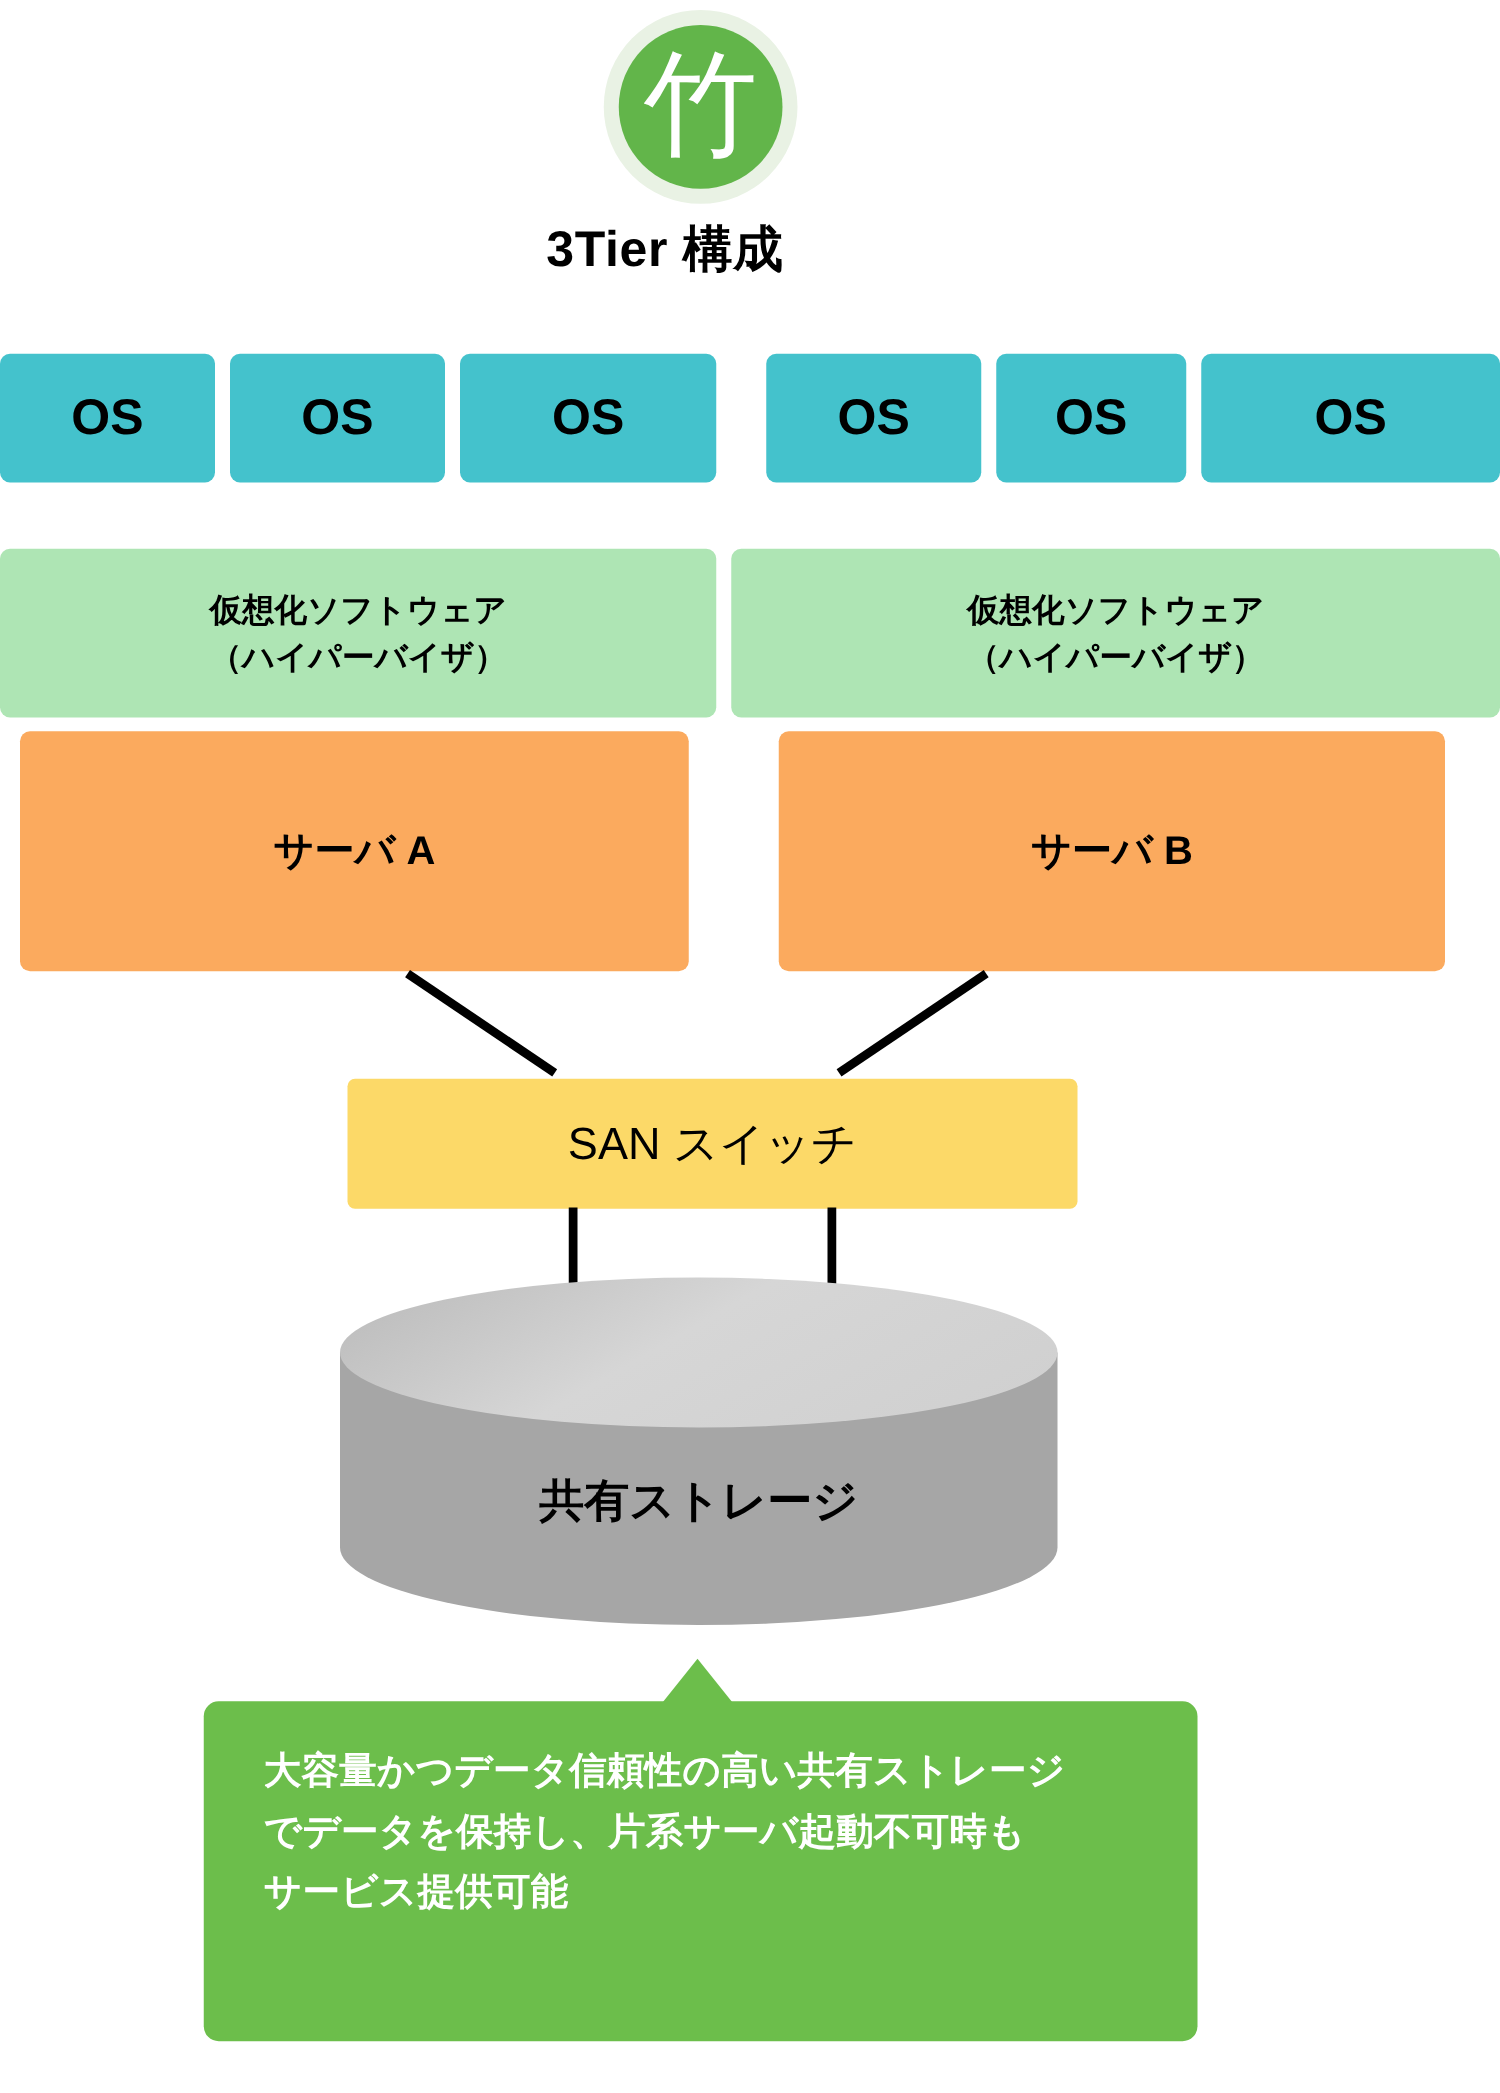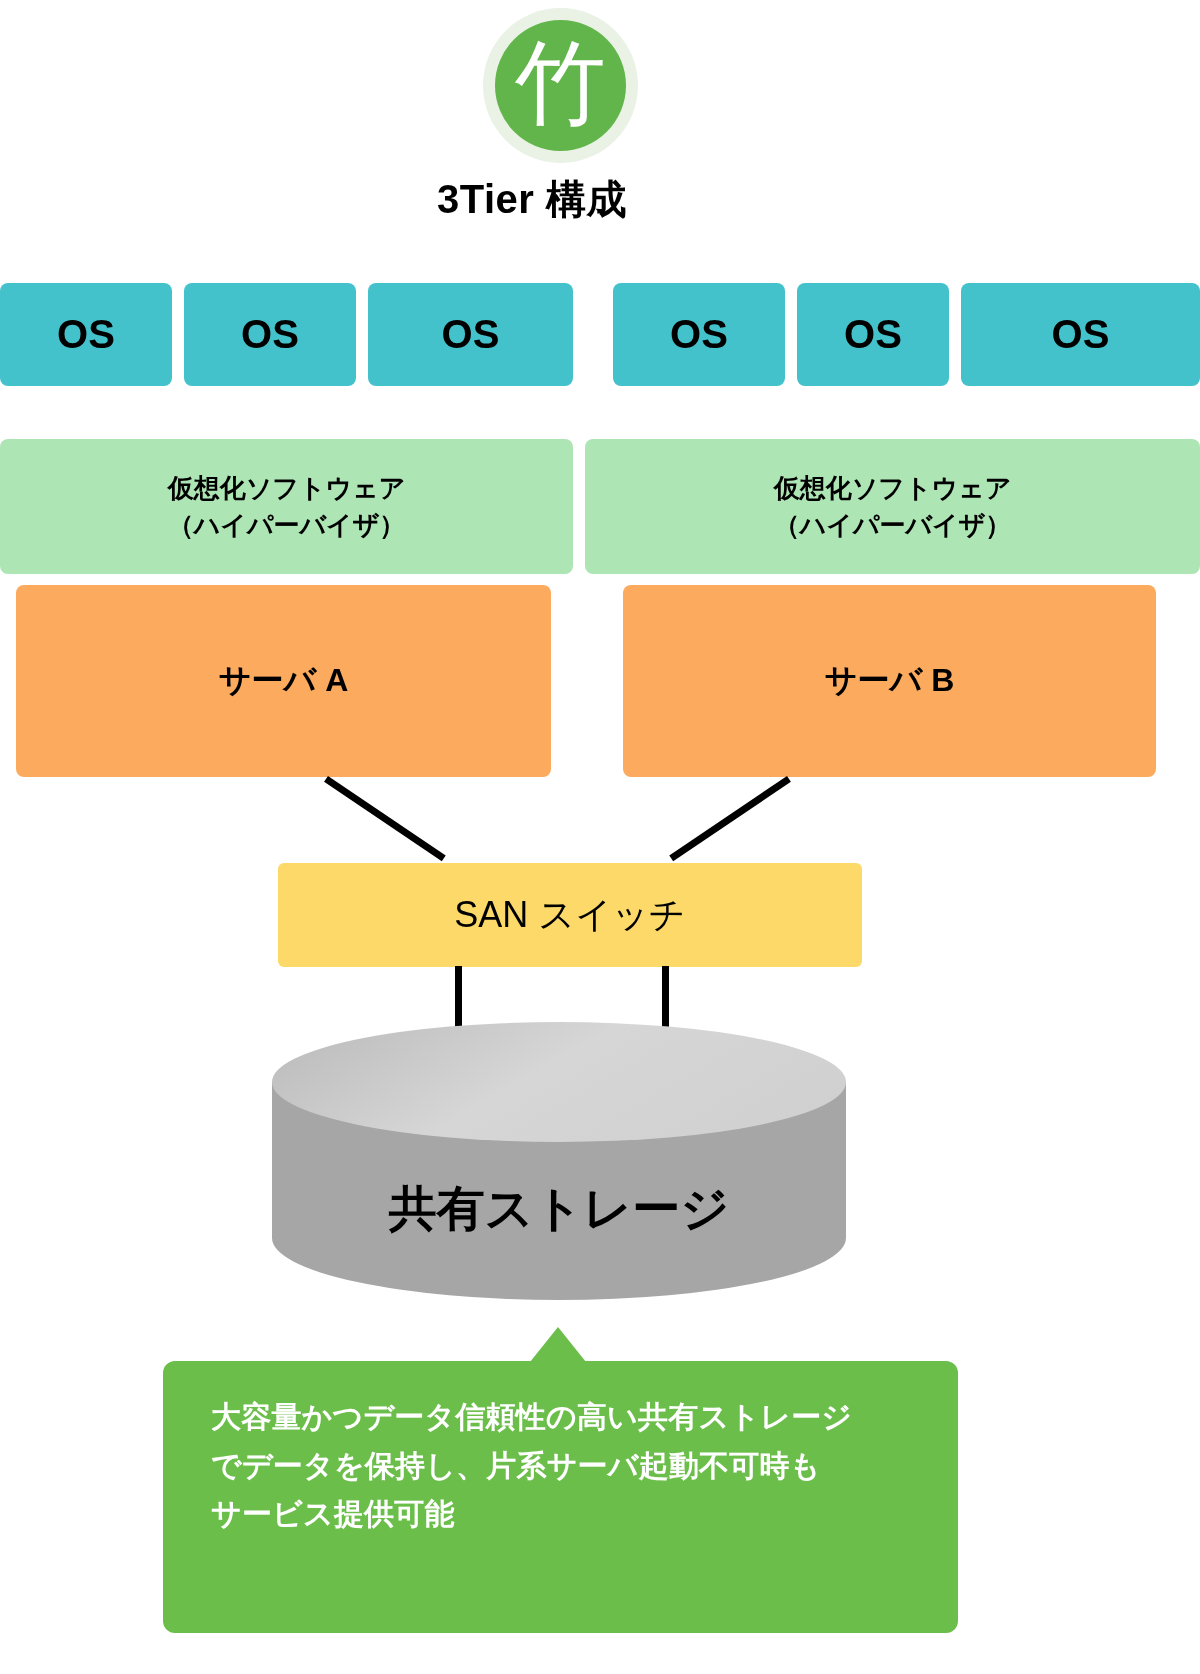--- a/index.html
+++ b/index.html
@@ -147,21 +147,21 @@
     height: 120px;
     border-radius: 50%;
     background: linear-gradient(150deg, #b9b9b9 0%, #d6d6d6 45%, #cfcfcf 100%);
   }
   .cyl-label {
     position: absolute;
     left: 0;
     top: 155px;
     width: 574px;
     text-align: center;
-    font-size: 48px;
+    font-size: 36px;
     font-weight: bold;
     color: #000;
   }
 
   
   .callout {
     position: absolute;
     left: 163px;
     top: 1327px;
     width: 795px;

